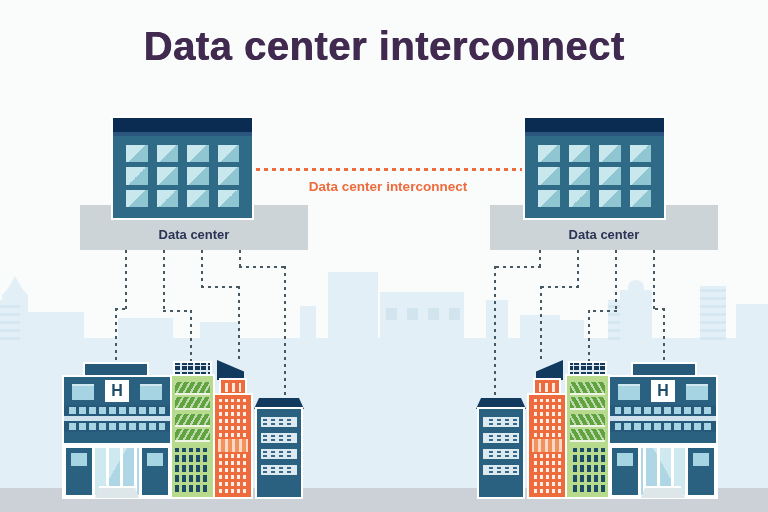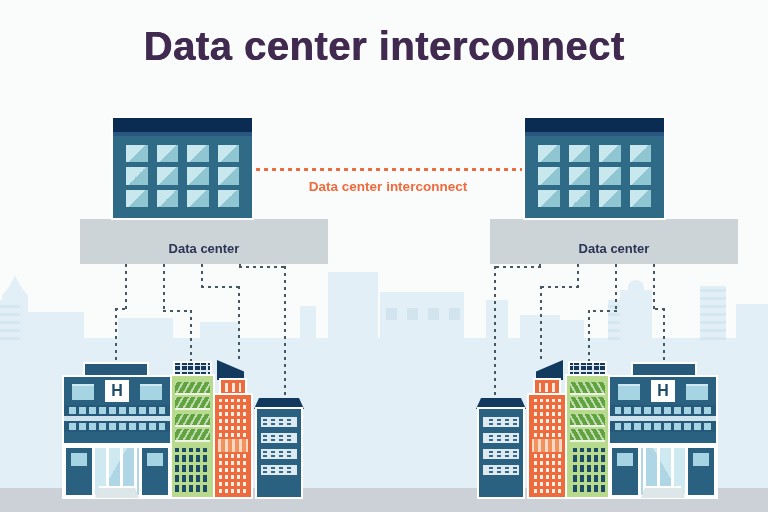--- a/index.html
+++ b/index.html
@@ -26,21 +26,21 @@
   .dc{position:absolute;top:118px;width:139px;height:100px;background:#2f6b86;
       box-shadow:0 0 0 2px #fff;z-index:4;}
   .dc.left{left:113px;} .dc.right{left:525px;}
   .dc-top{position:absolute;left:0;top:0;width:100%;height:14px;background:#0b2c52;}
   .dc-top2{position:absolute;left:0;top:14px;width:100%;height:4px;background:#2a5680;}
   .dc-windows{position:absolute;left:13px;right:13px;top:27px;bottom:11px;display:grid;
       grid-template-columns:repeat(4,1fr);grid-template-rows:repeat(3,1fr);gap:5px 9px;}
   .dcw{background:linear-gradient(135deg,#c9e8ed 50%,#8fc6d2 50%);}
 
   
-  .platform{position:absolute;top:219px;width:248px;height:45px;background:#cdd4d8;z-index:3;}
+  .platform{position:absolute;top:205px;width:228px;height:45px;background:#cdd4d8;z-index:3;}
   .platform.left{left:80px;} .platform.right{left:490px;}
   .platform-label{position:absolute;left:0;right:0;bottom:8px;text-align:center;
       font-size:13px;font-weight:bold;color:#2a3454;}
 
   
   .dci-line{position:absolute;left:256px;top:168px;width:266px;height:3px;z-index:4;
       background:repeating-linear-gradient(90deg,#ed6b3c 0 4px,transparent 4px 8px);}
   .dci-label{position:absolute;left:263px;top:179px;width:250px;text-align:center;
       font-size:13.5px;font-weight:bold;color:#ed6b3c;z-index:4;}
 

